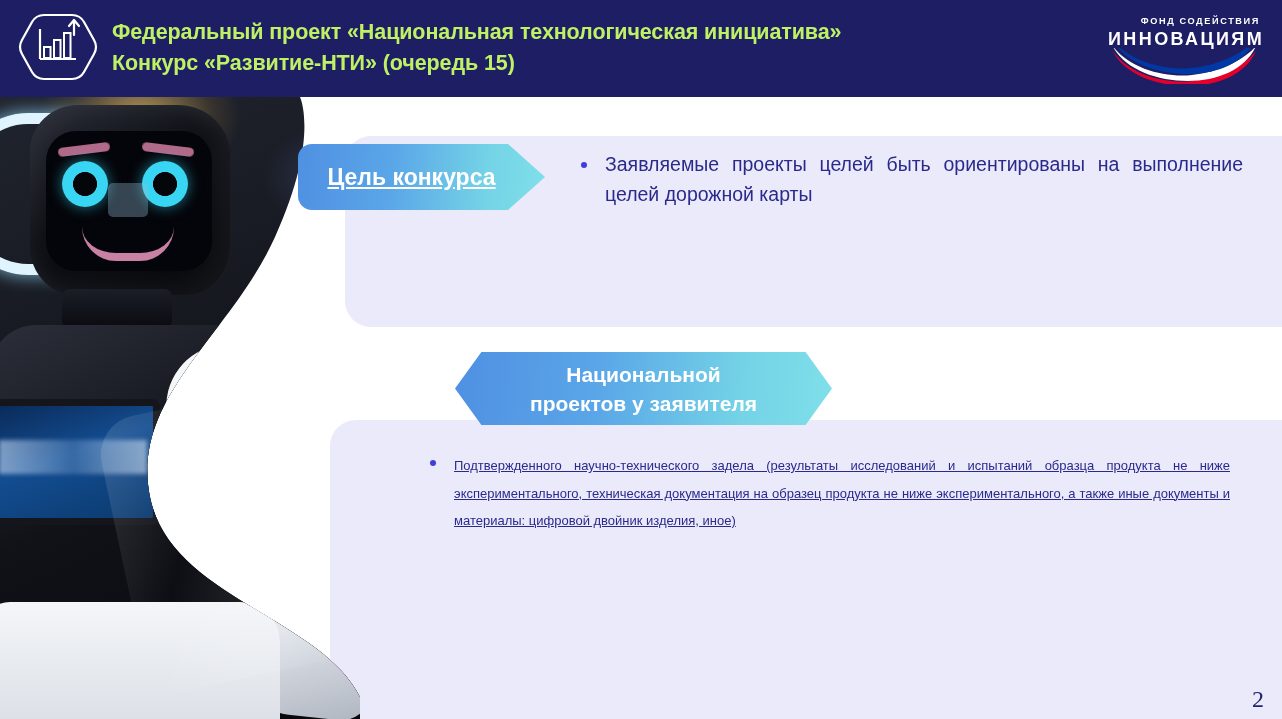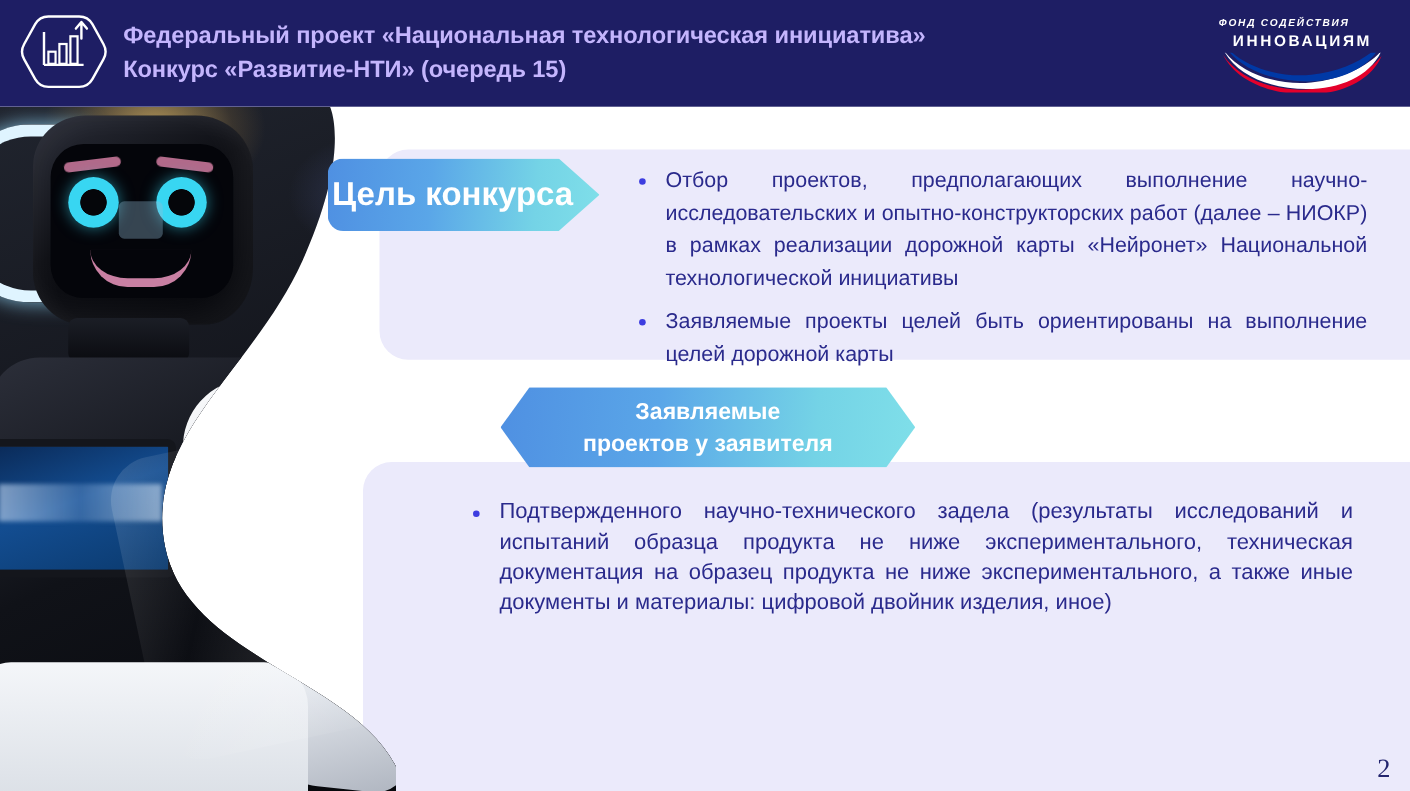--- a/index.html
+++ b/index.html
@@ -40,55 +40,54 @@
     top: 9px;
     width: 80px;
     height: 80px;
   }
 
   .header-title {
     position: absolute;
     left: 112px;
     top: 17px;
     width: 930px;
-    color: #c4b5fd;
+    color: #bef264;
     font-size: 21.5px;
     font-weight: bold;
     line-height: 31px;
     letter-spacing: -0.1px;
   }
   .header-title .line2 { display: block; }
 
   .fasie-logo {
     position: absolute;
     right: 22px;
     top: 14px;
     width: 152px;
     height: 70px;
   }
   .fasie-logo .fasie-line1 {
     position: absolute;
     left: 0;
     top: 2px;
     width: 152px;
-    text-align: left;
+    text-align: right;
     color: #ffffff;
     font-size: 9.2px;
     font-weight: bold;
     letter-spacing: 1.6px;
-    font-style: italic;
   }
   .fasie-logo .fasie-line2 {
     position: absolute;
     left: 0;
     top: 15px;
     width: 152px;
     text-align: center;
     color: #ffffff;
-    font-size: 14px;
+    font-size: 18px;
     font-weight: bold;
     letter-spacing: 2.4px;
   }
   .fasie-logo .fasie-swoosh {
     position: absolute;
     left: 0;
     top: 34px;
     width: 152px;
     height: 36px;
   }
@@ -296,25 +295,26 @@
     display: flex;
     align-items: center;
     justify-content: center;
     background: linear-gradient(95deg, #4f90e2 0%, #5aa6e8 38%, #74d3e6 76%, #7fdfe9 100%);
   }
   .badge-goal {
     left: 298px;
     top: 144px;
     width: 247px;
     height: 66px;
-    font-size: 30px;
+    font-size: 23px;
     border-radius: 14px 0 0 14px;
     clip-path: polygon(0% 0%, 85% 0%, 100% 50%, 85% 100%, 0% 100%);
     padding-right: 20px;
     box-sizing: border-box;
+    text-decoration: underline;
   }
   .badge-required {
     left: 455px;
     top: 352px;
     width: 377px;
     height: 73px;
     font-size: 21px;
     line-height: 29px;
     clip-path: polygon(7% 0%, 93% 0%, 100% 50%, 93% 100%, 7% 100%, 0% 50%);
   }
@@ -352,22 +352,23 @@
     width: 668px;
     font-size: 19.5px;
     line-height: 29.5px;
   }
   .bullets-goal li + li { margin-top: 10px; }
 
   .bullets-required {
     left: 424px;
     top: 452px;
     width: 806px;
-    font-size: 20px;
+    font-size: 13px;
     line-height: 27.5px;
+    text-decoration: underline;
   }
   .bullets-required li + li { margin-top: 12px; }
 
   
   .page-number {
     position: absolute;
     right: 18px;
     bottom: 6px;
     z-index: 30;
     color: #23256E;
@@ -436,29 +437,28 @@
     </div>
   </div>
 
   <div class="panel panel-top"></div>
 
   <div class="badge badge-goal">
     <span>Цель конкурса</span>
   </div>
 
   <ul class="bullets bullets-goal">
-    <li>Отбор проектов, предполагающих выполнение научно-исследовательских и опытно-конструкторских работ (далее – НИОКР) в рамках реализации дорожной карты «Нейронет» Национальной технологической инициативы</li>
     <li>Заявляемые проекты целей быть ориентированы на выполнение целей дорожной карты</li>
   </ul>
 
   <div class="panel panel-bottom"></div>
 
   <div class="badge badge-required">
     <span>
-      <span class="b-line">Заявляемые</span>
+      <span class="b-line">Национальной</span>
       <span class="b-line">проектов у заявителя</span>
     </span>
   </div>
 
   <ul class="bullets bullets-required">
     <li>Подтвержденного научно-технического задела (результаты исследований и испытаний образца продукта не ниже экспериментального, техническая документация на образец продукта не ниже экспериментального, а также иные документы и материалы: цифровой двойник изделия, иное)</li>
   </ul>
 
   <div class="page-number">2</div>
 

